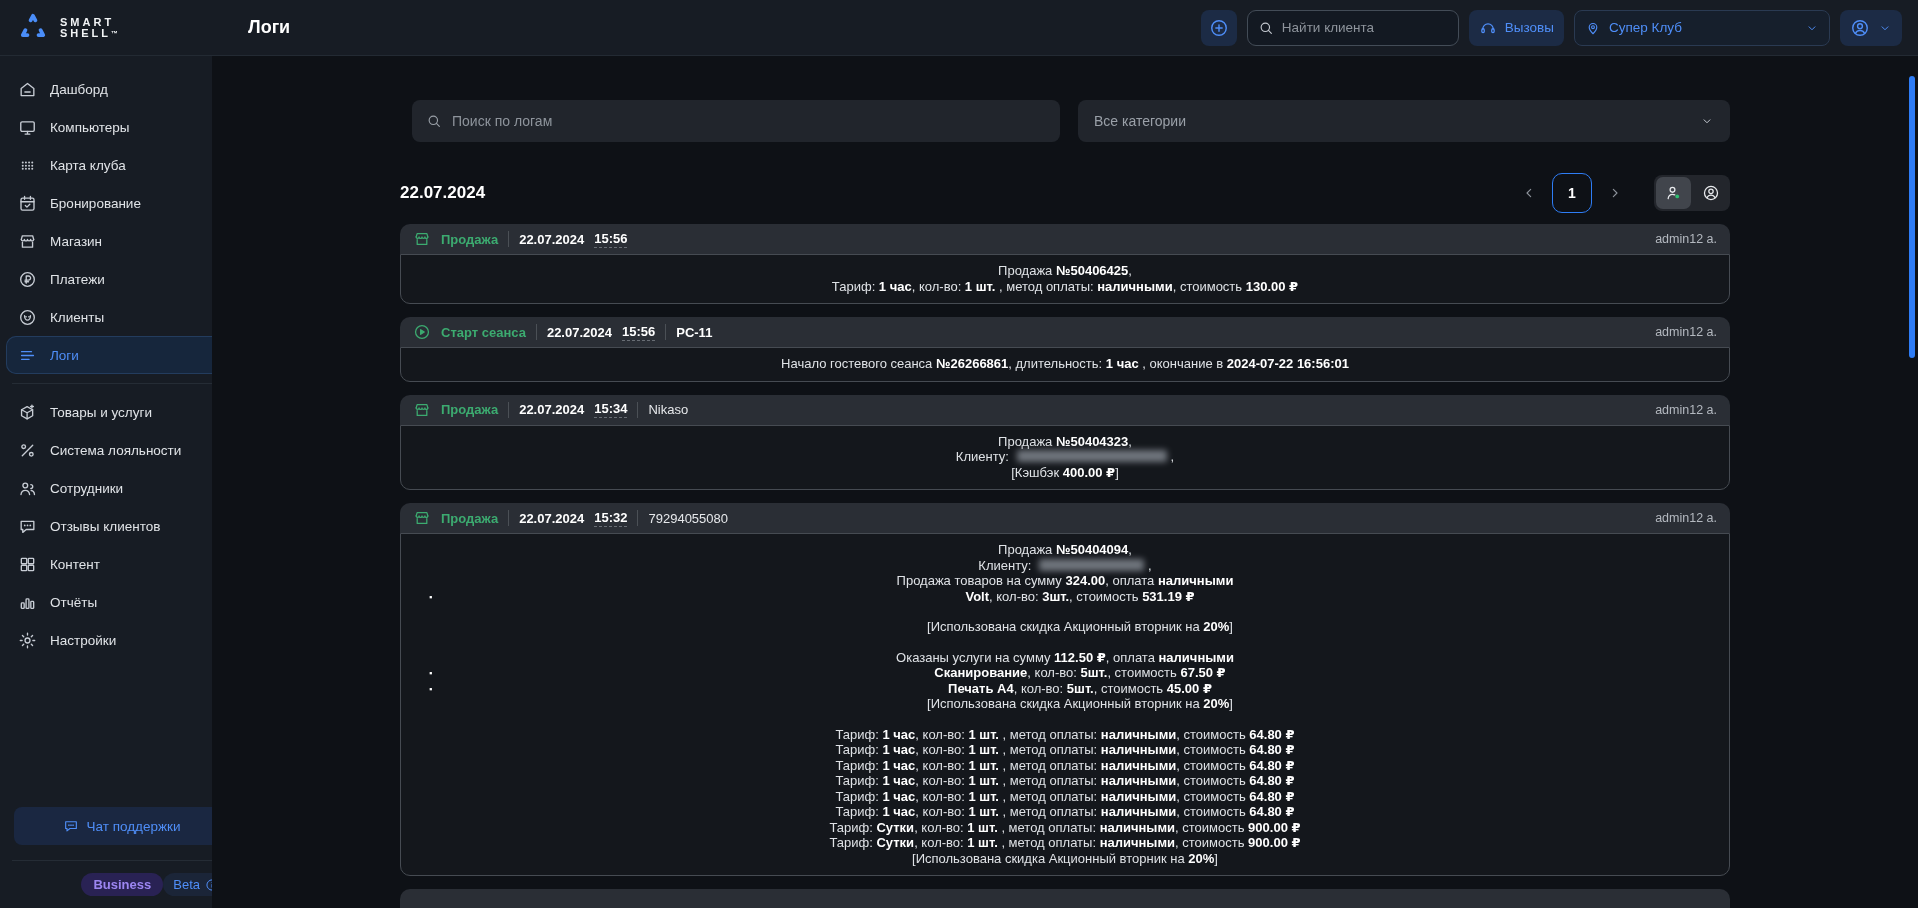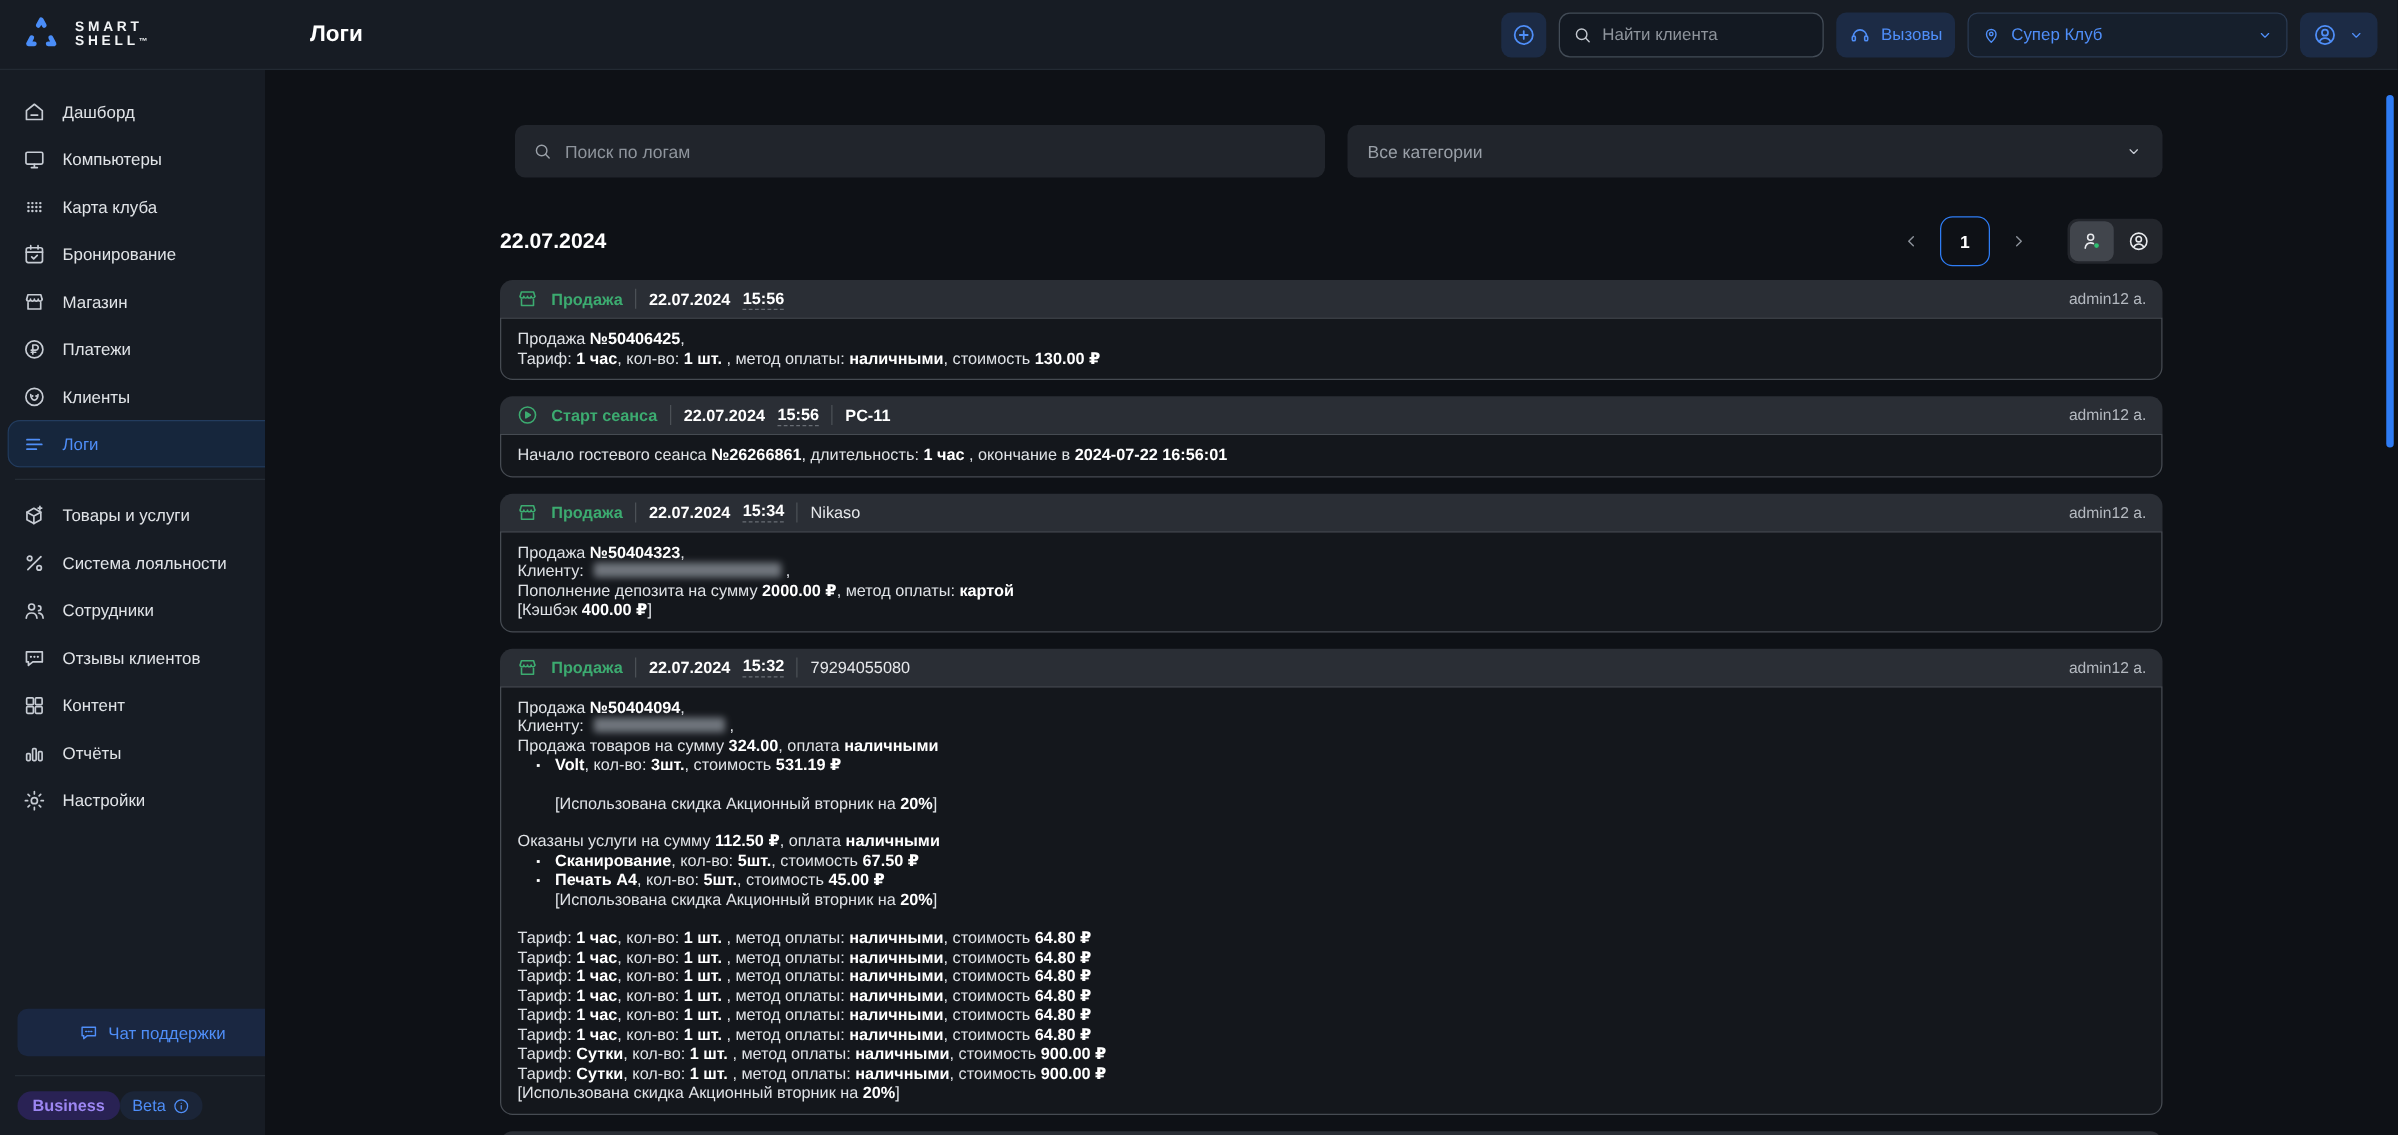--- a/index.html
+++ b/index.html
@@ -43,21 +43,21 @@
   .sb-icon { width:19px; height:19px; color:#c7ccd4; flex:0 0 19px; }
   .sb-chevron { margin-left:auto; width:13px; height:13px; color:#9aa0a8; }
   .sb-item.active { background:#16263c; box-shadow:inset 0 0 0 1px #24three; box-shadow:inset 0 0 0 1px #233c5e; color:#4f8ef8; }
   .sb-item.active .sb-icon { color:#4f8ef8; }
   .sb-divider { border-top:1px solid #252c35; margin:9px 12px; }
   .sb-bottom { position:absolute; left:0; right:0; bottom:12px; padding:0 14px; }
   .chat-btn { width:100%; height:38px; background:#1a2741; border:none; border-radius:8px;
     color:#4f8ef8; font-size:13.5px; font-family:inherit; display:flex; align-items:center;
     justify-content:center; gap:8px; cursor:pointer; }
   .sb-bottom .hr { border-top:1px solid #252c35; margin:15px -2px 12px; }
-  .badges { display:flex; align-items:center; justify-content:flex-start; }
+  .badges { display:flex; align-items:center; justify-content:flex-end; }
   .badge-business { background:#292254; color:#9c86f2; font-weight:700; font-size:13px;
     padding:4px 12px; border-radius:14px; }
   .badge-beta { background:#1b2538; color:#4f8ef8; font-size:13px; padding:4px 10px;
     border-radius:14px; display:flex; align-items:center; gap:5px; }
 
   
   .main { position:absolute; left:212px; top:56px; right:0; bottom:0; background:#0e1116; overflow:hidden; }
   .content { width:1330px; margin:0 auto; padding-top:44px; }
   .filters { display:flex; gap:18px;padding-left:12px; }
   .f-search { flex:1; height:42px; background:#21252c; border-radius:8px; display:flex;
@@ -92,21 +92,21 @@
   .type-icon { width:18px; height:18px; }
   .type-label { font-weight:700; }
   .c-green { color:#3cab70; }
   .vsep { width:1px; height:16px; background:#4b5056; }
   .e-date { color:#fff; font-weight:600; }
   .e-time { color:#fff; font-weight:600; border-bottom:1px dashed #686d74; padding-bottom:1px; cursor:default; }
   .e-target { color:#e6e8eb; }
   .e-target.bold { font-weight:700; color:#fff; }
   .e-user { margin-left:auto; color:#b4b9c0; font-size:12.5px; }
   .entry-body { background:#14171c; border:1px solid #464b52; border-radius:0 0 10px 10px;
-    padding:8px 13px 9px; font-size:13px; line-height:15.5px; color:#dfe2e6; }
+    padding:8px 13px 9px; font-size:13px; line-height:15.5px; color:#dfe2e6;text-align:center; }
   .line { white-space:pre-wrap; }
   .line .b { font-weight:700; color:#fff; }
   .line.bullet { padding-left:30px; position:relative; }
   .line.bullet::before { content:"▪"; position:absolute; left:15px; top:1px; font-size:9px; color:#fff; }
   .line.indent { padding-left:30px; }
   .gap { height:15px; }
   .blur-box { display:inline-block; height:12px; border-radius:2px; background:#878d95;
     filter:blur(3px); opacity:.8; vertical-align:-1px; margin:0 4px; }
 
   .scroll-thumb { position:absolute; right:3px; top:20px; width:6px; height:282px;
@@ -514,21 +514,20 @@
       <span class="vsep"></span>
       <span class="e-date">22.07.2024</span>
       <span class="e-time">15:34</span>
       <span class="vsep t-sep"></span>
       <span class="e-target">Nikaso</span>
       <span class="e-user">admin12 a.</span>
     </header>
     <div class="entry-body">
             <div class="line"><span>Продажа </span><span class="b">№50404323</span><span>,</span></div>
             <div class="line"><span>Клиенту: </span><span class="blur-box" style="width: 150px;"></span><span>,</span></div>
-            <div class="line"><span>Пополнение депозита на сумму </span><span class="b">2000.00 ₽</span><span>, метод оплаты: </span><span class="b">картой</span></div>
             <div class="line"><span>[Кэшбэк </span><span class="b">400.00 ₽</span><span>]</span></div>
           </div>
   </section>
         <section class="entry">
     <header class="entry-header">
       <span class="icon type-icon c-green">
               <svg viewBox="0 0 24 24">
                 <path d="M4.2 9.3L5.5 4.8h13l1.3 4.5"></path>
                 <path d="M4.2 9.3a1.95 1.95 0 1 0 3.9 0a1.95 1.95 0 1 0 3.9 0a1.95 1.95 0 1 0 3.9 0a1.95 1.95 0 1 0 3.9 0"></path>
                 <path d="M5.6 12.8v6.4h12.8v-6.4"></path>

